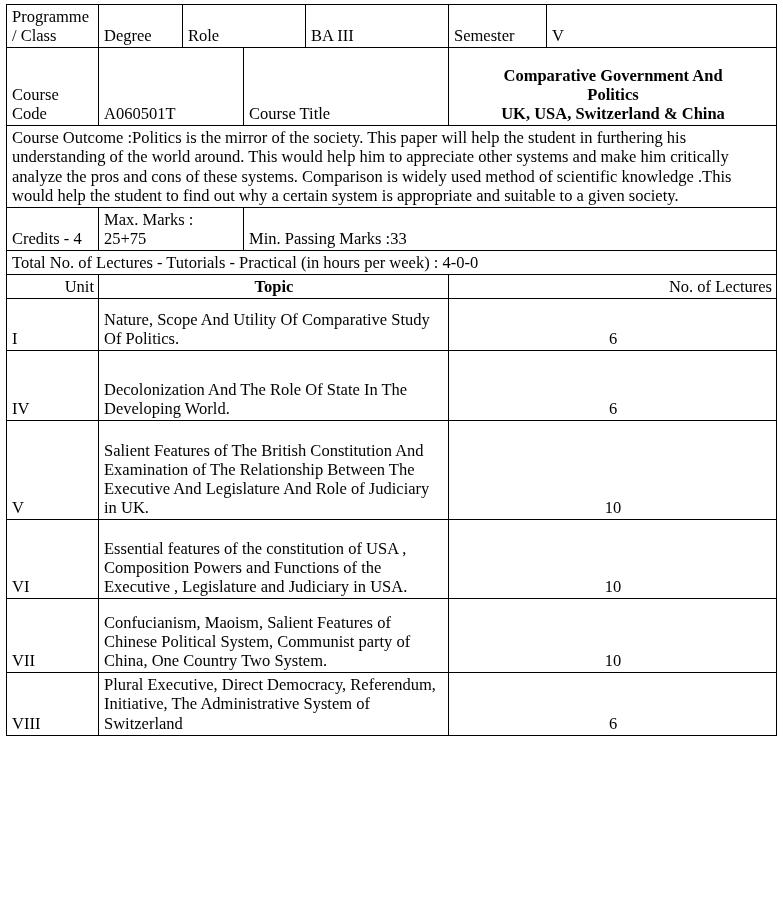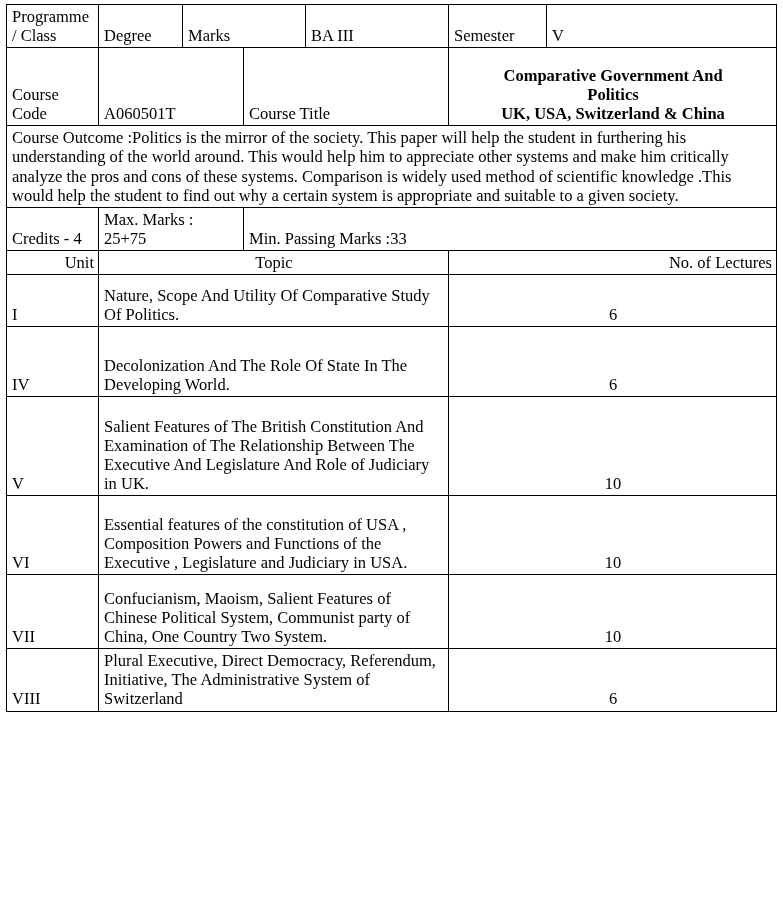--- a/index.html
+++ b/index.html
@@ -61,20 +61,21 @@
     text-align: left;
     line-height: 1.2;
   }
   .lect-cell {
     vertical-align: bottom;
     text-align: center;
   }
   .hdr-topic {
     text-align: center;
     vertical-align: top;
+    font-weight: bold;
   }
   .hdr-plain {
     text-align: right;
     vertical-align: top;
   }
 </style>
 </head>
 <body>
 
 <div class="page">
@@ -88,21 +89,21 @@
       <col style="width:42px">
       <col style="width:101px">
       <col style="width:98px">
       <col style="width:230px">
     </colgroup>
     <tbody>
 
       <tr>
         <td class="top" rowspan="1">Programme / Class</td>
         <td class="top" colspan="2">Degree</td>
-        <td class="top" colspan="2">Marks</td>
+        <td class="top" colspan="2">Role</td>
         <td class="top" colspan="2">BA III</td>
         <td class="top">Semester</td>
         <td class="top">V</td>
       </tr>
 
 
       <tr style="height:78px">
         <td>Course Code</td>
         <td class="top" colspan="3">A060501T</td>
         <td colspan="3">Course Title</td>
@@ -116,20 +117,23 @@
       <tr>
         <td class="outcome-cell" colspan="9">Course Outcome :Politics is the mirror of the society. This paper will help the student in furthering his understanding of the world around. This would help him to appreciate other systems and make him critically analyze the pros and cons of these systems. Comparison is widely used method of scientific knowledge .This would help the student to find out why a certain system is appropriate and suitable to a given society.</td>
       </tr>
 
       <tr>
         <td class="top" style="width:93px">Credits - 4</td>
         <td class="top" colspan="3">Max. Marks : 25+75</td>
         <td class="top" colspan="5">Min. Passing Marks :33</td>
       </tr>
 
+      <tr>
+        <td class="top" colspan="9">Total No. of Lectures - Tutorials - Practical (in hours per week) : 4-0-0</td>
+      </tr>
 
       <tr>
         <td class="hdr-plain" style="width:91px">Unit</td>
         <td class="hdr-topic" colspan="6">Topic</td>
         <td class="hdr-plain" colspan="2">No. of Lectures</td>
       </tr>
 
       <tr style="height:52px">
         <td class="unit-label">I</td>
         <td class="topic-cell" colspan="6">Nature, Scope And Utility Of Comparative Study Of Politics.</td>

